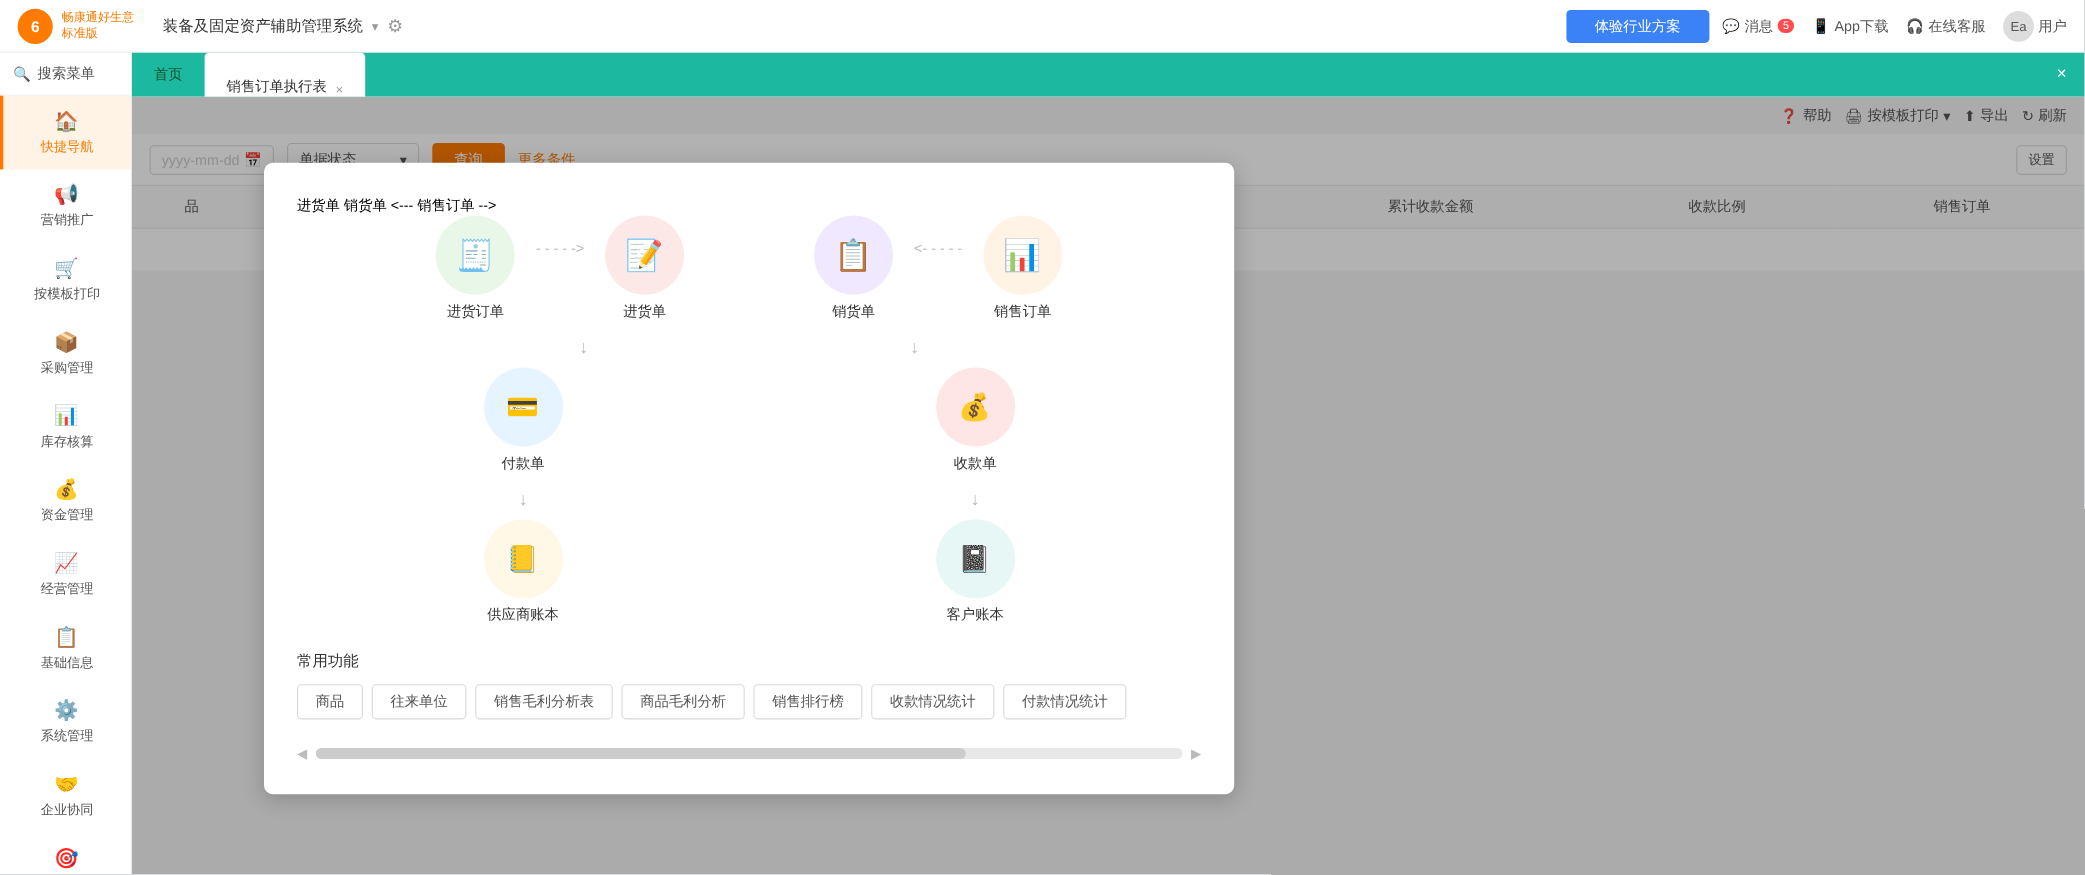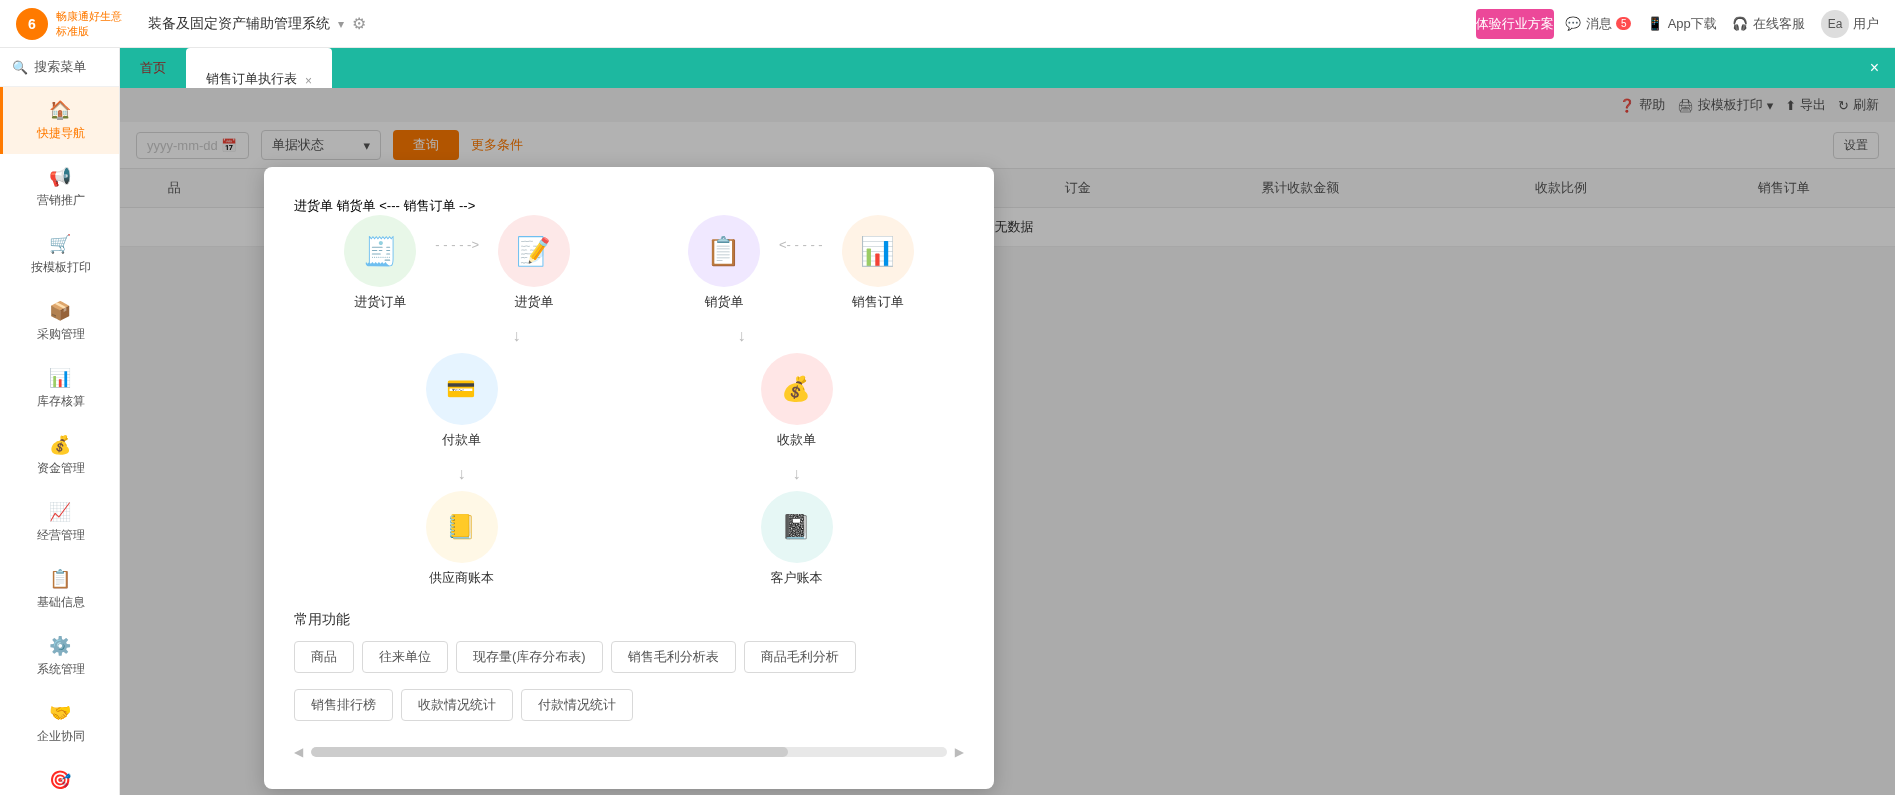--- a/index.html
+++ b/index.html
@@ -11,21 +11,21 @@
       background: #fff; border-bottom: 1px solid #e8e8e8;
       padding: 0 16px; gap: 12px;
     }
     .logo-area { display: flex; align-items: center; gap: 8px; width: 120px; }
     .logo-circle { width: 32px; height: 32px; background: #ff7a00; border-radius: 50%; display: flex; align-items: center; justify-content: center; color: white; font-size: 14px; font-weight: bold; }
     .logo-text { font-size: 11px; color: #ff7a00; line-height: 1.3; }
     .system-title { display: flex; align-items: center; gap: 8px; flex: 1; }
     .system-name { font-size: 14px; color: #333; font-weight: 500; }
     .dropdown-icon { color: #999; font-size: 12px; }
     .gear-icon { color: #999; font-size: 16px; cursor: pointer; }
-    .trial-btn { background: #ec4899; color: white; border: none; padding: 6px 0; border-radius: 4px; cursor: pointer; font-size: 13px; }
+    .trial-btn { background: #3b82f6; color: white; border: none; padding: 6px 26px; border-radius: 4px; cursor: pointer; font-size: 13px; }
     .top-right { display: flex; align-items: center; gap: 16px; margin-left: auto; }
     .top-right-item { display: flex; align-items: center; gap: 4px; color: #555; cursor: pointer; font-size: 13px; }
     .badge { background: #ff4d4f; color: white; border-radius: 10px; font-size: 10px; padding: 1px 5px; }
     .user-avatar { width: 28px; height: 28px; background: #ddd; border-radius: 50%; display: flex; align-items: center; justify-content: center; font-size: 12px; }
 
     
     .main-layout { display: flex; height: calc(100vh - 48px); }
 
     
     .sidebar { width: 120px; background: #fff; border-right: 1px solid #e8e8e8; display: flex; flex-direction: column; }
@@ -34,21 +34,21 @@
     .sidebar-item.active { background: #fff3e6; color: #ff7a00; border-left-color: #ff7a00; }
     .sidebar-icon { font-size: 18px; }
 
     
     .content-area { flex: 1; display: flex; flex-direction: column; background: #f5f5f5; }
 
     
     .tab-bar { display: flex; align-items: center; background: #1db8a0; height: 40px; }
     .tab { padding: 0 20px; height: 40px; display: flex; align-items: center; gap: 8px; cursor: pointer; font-size: 13px; color: rgba(255,255,255,0.8); }
     .tab.active { background: #fff; color: #333; border-radius: 4px 4px 0 0; margin-top: 0; align-items: flex-end; }
-    .tab.home { color: #7f1d1d; font-weight: 500; }
+    .tab.home { color: #14532d; font-weight: 500; }
     .tab-close { font-size: 12px; color: #999; cursor: pointer; }
     .close-all { margin-left: auto; padding: 0 16px; color: white; cursor: pointer; font-size: 16px; }
 
     
     .page-content { flex: 1; background: #f5f5f5; position: relative; overflow: hidden; }
 
     
     .page-toolbar { display: flex; align-items: center; justify-content: flex-end; gap: 12px; padding: 8px 16px; background: #f5f5f5; }
     .toolbar-btn { display: flex; align-items: center; gap: 4px; color: #555; font-size: 13px; cursor: pointer; }
 
@@ -62,21 +62,21 @@
 
     
     .table-container { background: #fff; margin: 0 0; overflow-x: auto; }
     .data-table { width: 100%; border-collapse: collapse; font-size: 13px; }
     .data-table th { background: #fafafa; padding: 10px 12px; text-align: center; border-bottom: 1px solid #e8e8e8; color: #555; white-space: nowrap; font-weight: normal; }
     .data-table td { padding: 10px 12px; text-align: center; border-bottom: 1px solid #f0f0f0; color: #333; }
     .empty-tip { text-align: center; padding: 40px; color: #999; font-size: 13px; }
 
     
     .overlay { position: absolute; top: 0; left: 0; right: 0; bottom: 0; background: rgba(0,0,0,0.3); z-index: 100; }
-    .flow-modal { position: absolute; top: 60px; left: 144px; width: 730px; background: white; border-radius: 8px; z-index: 200; box-shadow: 0 4px 20px rgba(0,0,0,0.2); padding: 30px; margin-top: 19px; }
+    .flow-modal { position: absolute; top: 60px; left: 120px; width: 882px; background: white; border-radius: 8px; z-index: 200; box-shadow: 0 4px 20px rgba(0,0,0,0.2); padding: 30px; }
     .flow-circle { width: 72px; height: 72px; border-radius: 50%; display: flex; align-items: center; justify-content: center; font-size: 28px; }
     .flow-label { font-size: 13px; color: #333; text-align: center; }
 
     .common-section { margin-top: 24px; }
     .common-title { font-size: 14px; color: #333; margin-bottom: 12px; }
     .common-btns { display: flex; flex-wrap: wrap; gap: 8px; }
     .common-btn { border: 1px solid #d9d9d9; background: white; color: #555; padding: 6px 16px; border-radius: 4px; font-size: 13px; cursor: pointer; }
 
     
     .circle-green { background: #e8f7e8; }
@@ -350,21 +350,20 @@
           </div>
         </div>
 
         
         <div class="common-section">
           <div class="common-title">常用功能</div>
           <div class="common-btns" id="common-btns-container">
           <div style="display: flex; gap: 8px; margin-bottom: 8px;">
                 <button class="common-btn">商品</button>
                 <button class="common-btn">往来单位</button>
-                <button class="common-btn">现存量(库存分布表)</button>
                 <button class="common-btn">销售毛利分析表</button>
                 <button class="common-btn">商品毛利分析</button>
               </div>
               <div style="display: flex; gap: 8px; margin-bottom: 8px;">
                 <button class="common-btn">销售排行榜</button>
                 <button class="common-btn">收款情况统计</button>
                 <button class="common-btn">付款情况统计</button>
               </div>
             </div>
         </div>

